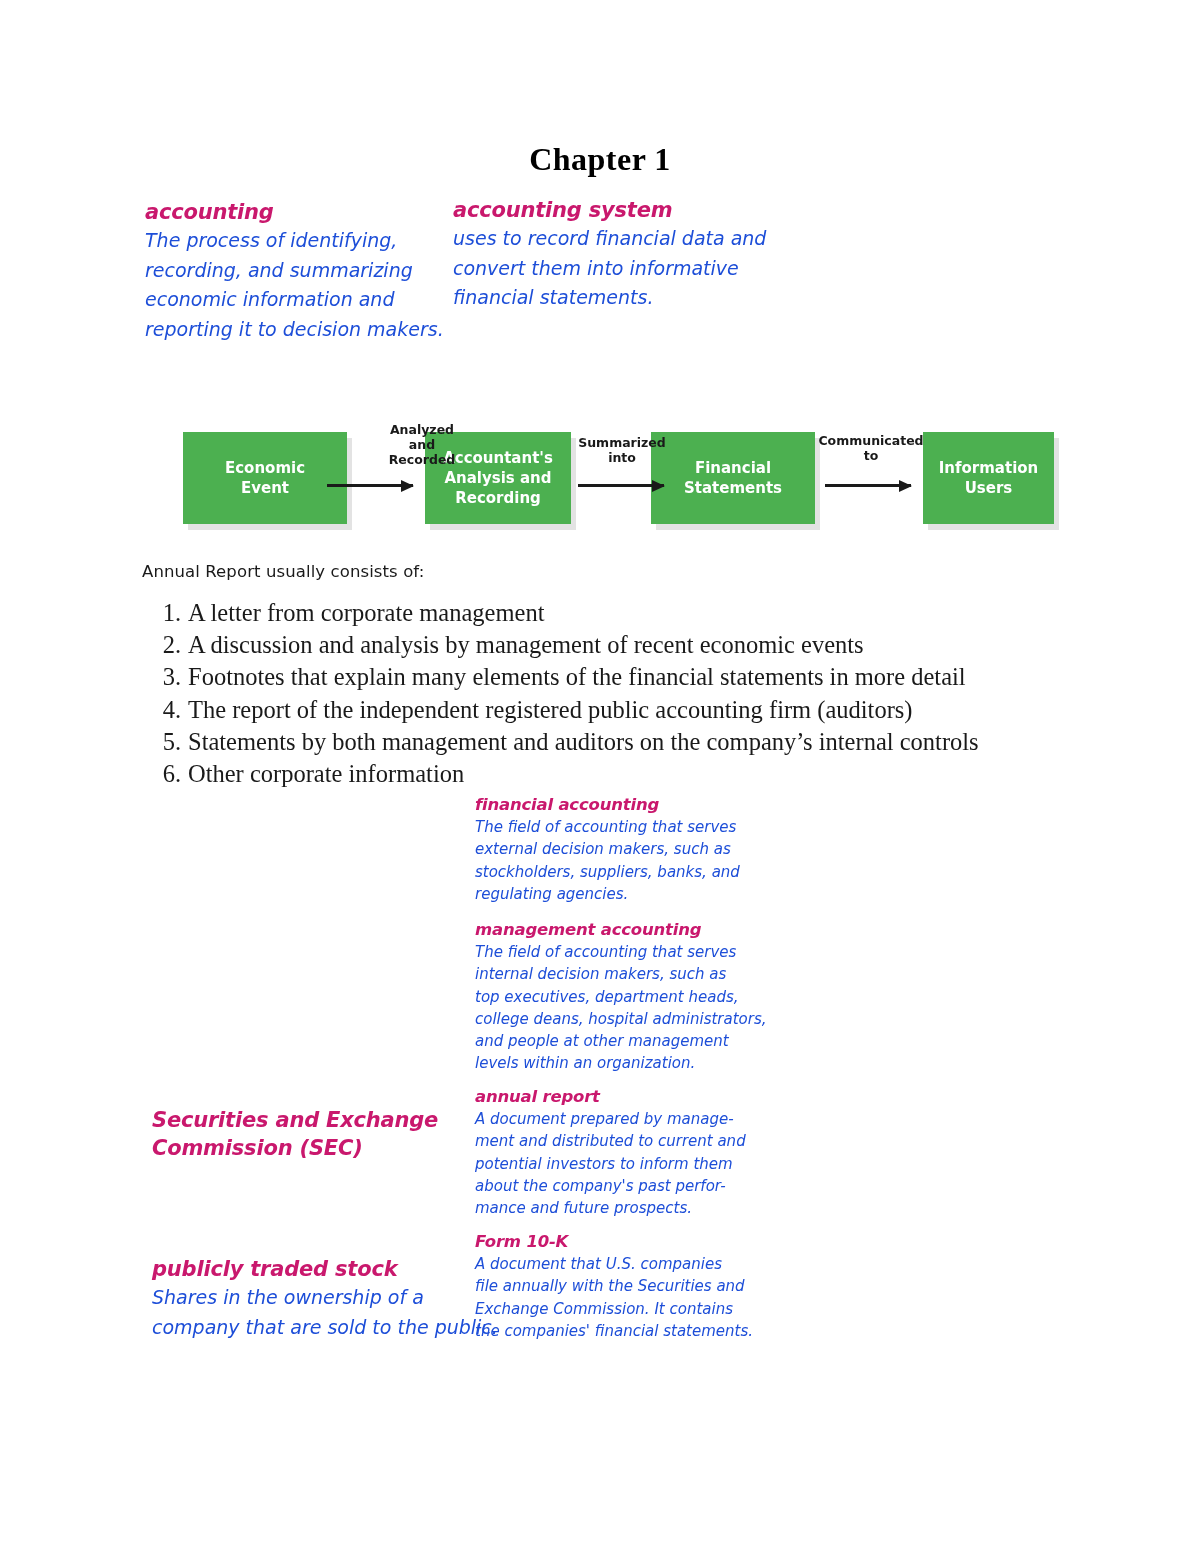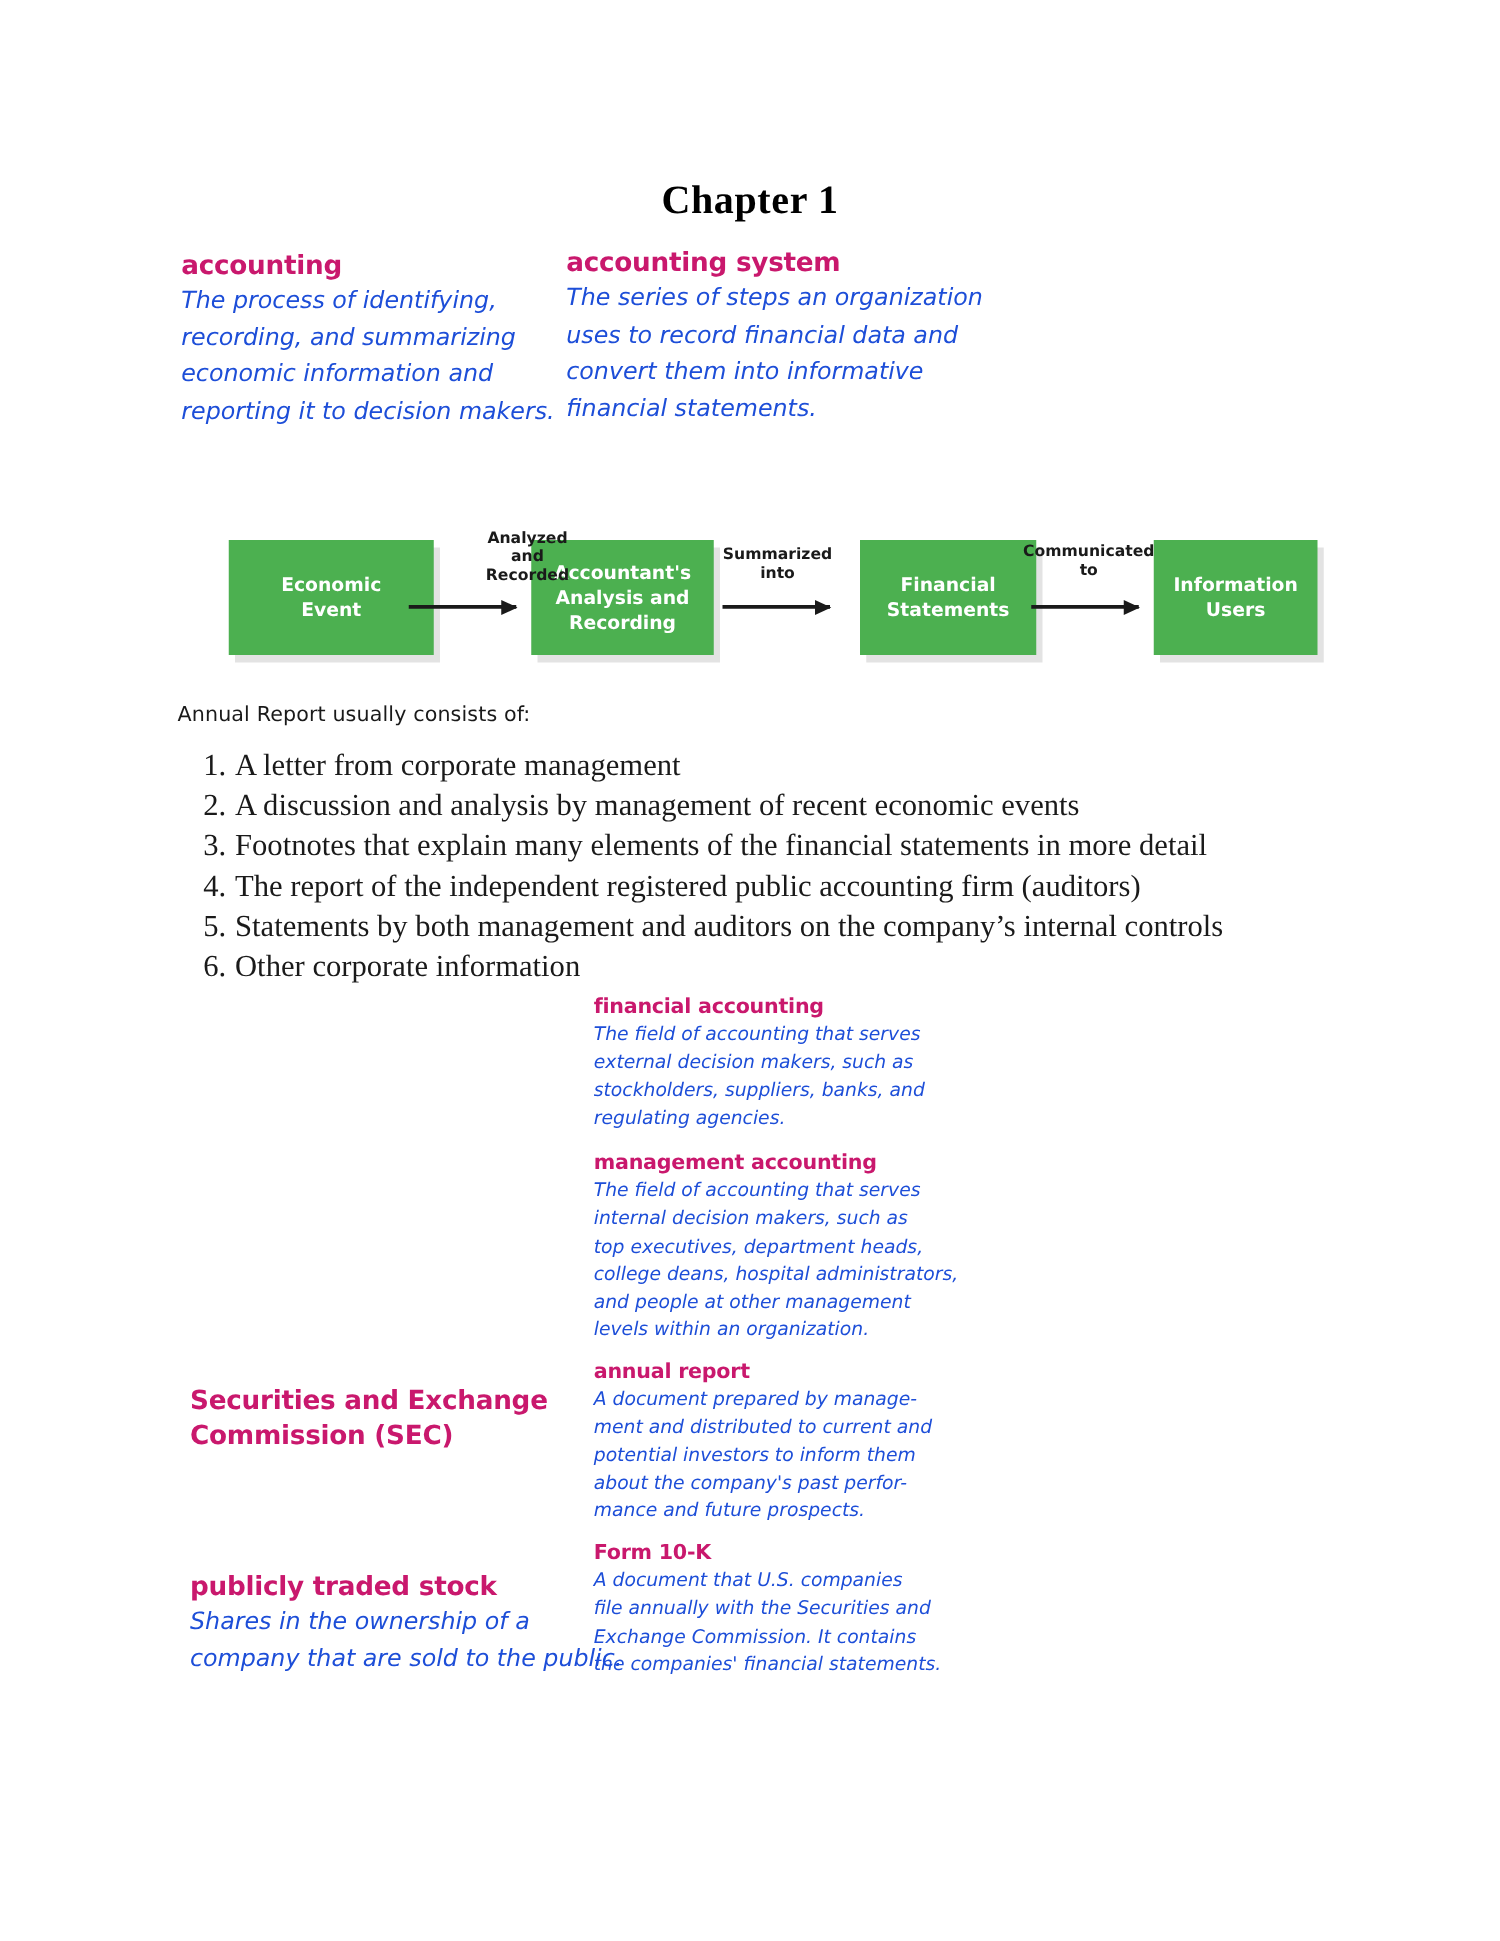--- a/index.html
+++ b/index.html
@@ -33,20 +33,21 @@
     font-size: 32px;
     letter-spacing: 0.5px;
     color: #000000;
   }
 
   
   .term-block { position: absolute; }
   .term-head {
     font-family: "DejaVu Sans", sans-serif;
     font-weight: bold;
+    font-style: italic;
     color: #c9186d;
     letter-spacing: -0.2px;
   }
   .term-body {
     font-family: "DejaVu Sans", sans-serif;
     font-style: italic;
     color: #1d4ed8;
   }
   .term-body div { white-space: nowrap; }
 
@@ -103,21 +104,21 @@
     align-items: center;
     justify-content: center;
     box-shadow: 5px 6px 0 0 #e3e3e3;
     top: 7px;
     height: 92px;
   }
   .flow-box span { display: block; padding: 0 4px; }
 
   #flow-box-0 { left: 3px;   width: 164px; }
   #flow-box-1 { left: 245px; width: 146px; }
-  #flow-box-2 { left: 508px; width: 141px; }
+  #flow-box-2 { left: 471px; width: 164px; }
   #flow-box-3 { left: 743px; width: 131px; }
 
   .flow-arrow {
     position: absolute;
     top: 59px;
     height: 3px;
     background: #1a1a1a;
   }
   .flow-arrow::after {
     content: "";
@@ -196,21 +197,20 @@
         <div>The process of identifying,</div>
         <div>recording, and summarizing</div>
         <div>economic information and</div>
         <div>reporting it to decision makers.</div>
       </div>
   </div>
 
   <div class="term-block big" id="term-accounting-system">
     <div class="term-head">accounting system</div>
     <div class="term-body">
-        <div>The series of steps an organization</div>
         <div>uses to record financial data and</div>
         <div>convert them into informative</div>
         <div>financial statements.</div>
       </div>
   </div>
 
   <div id="flow-diagram">
     <div class="flow-box" id="flow-box-0">
       <span>
           <div>Economic</div>

